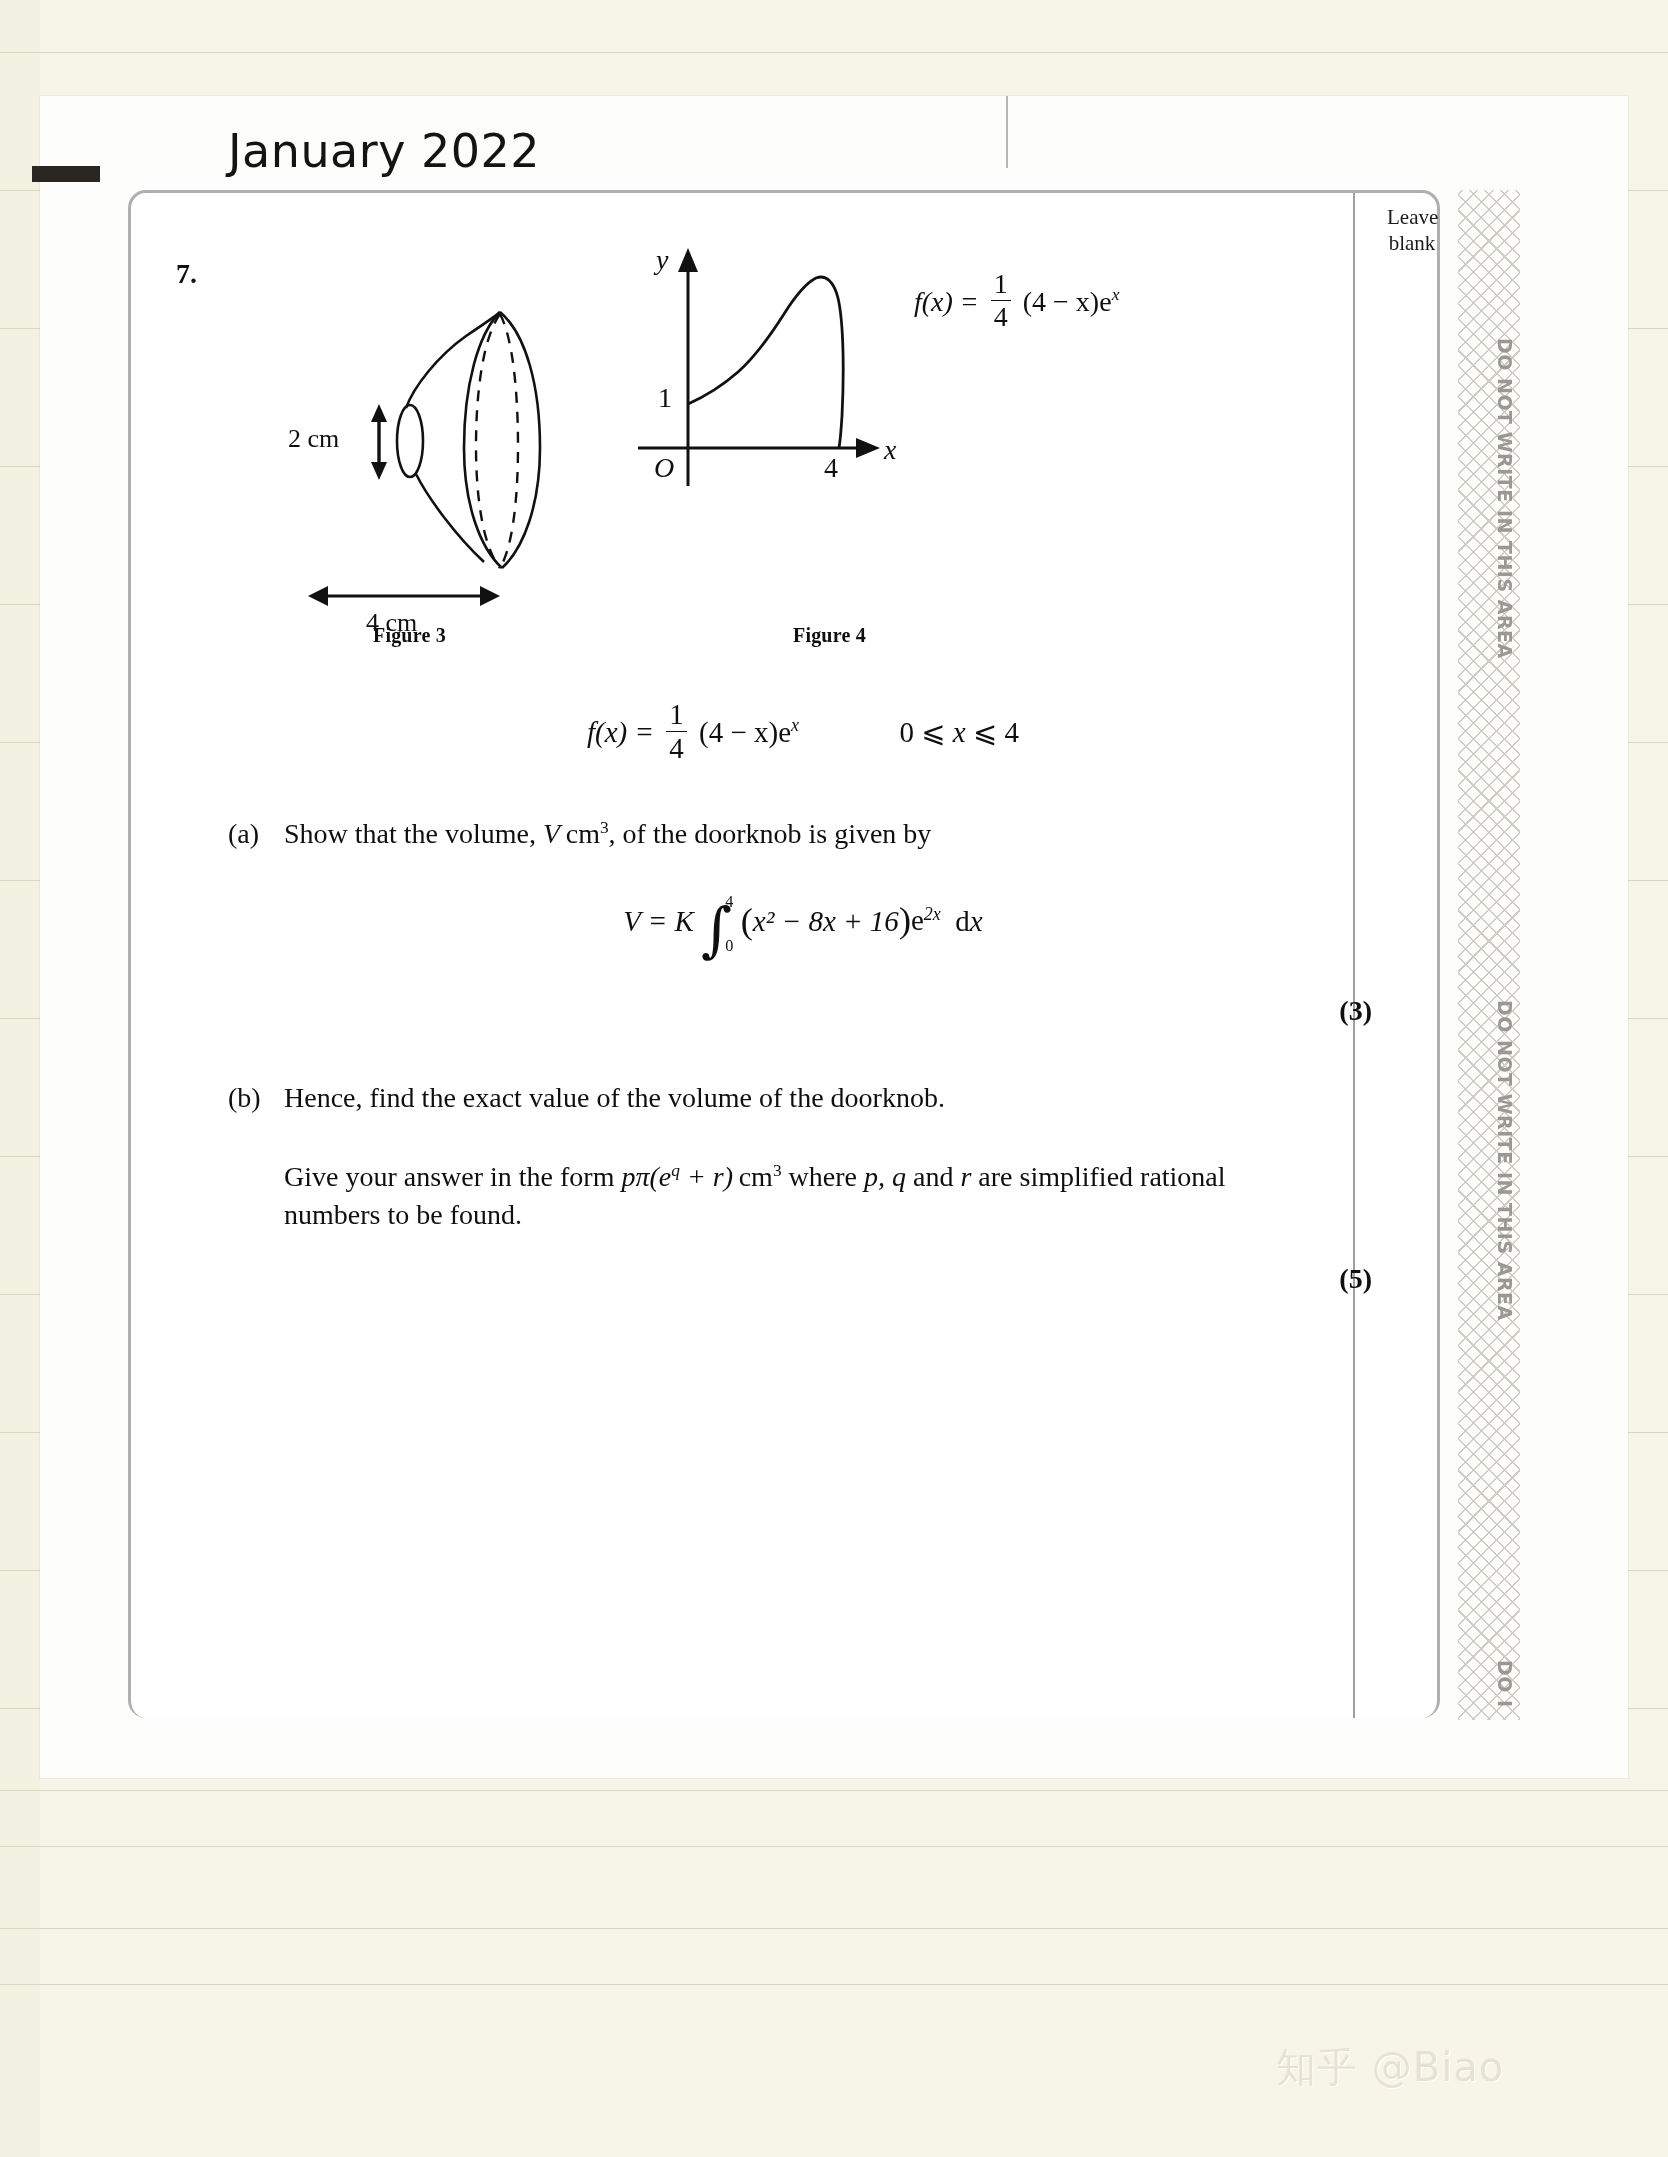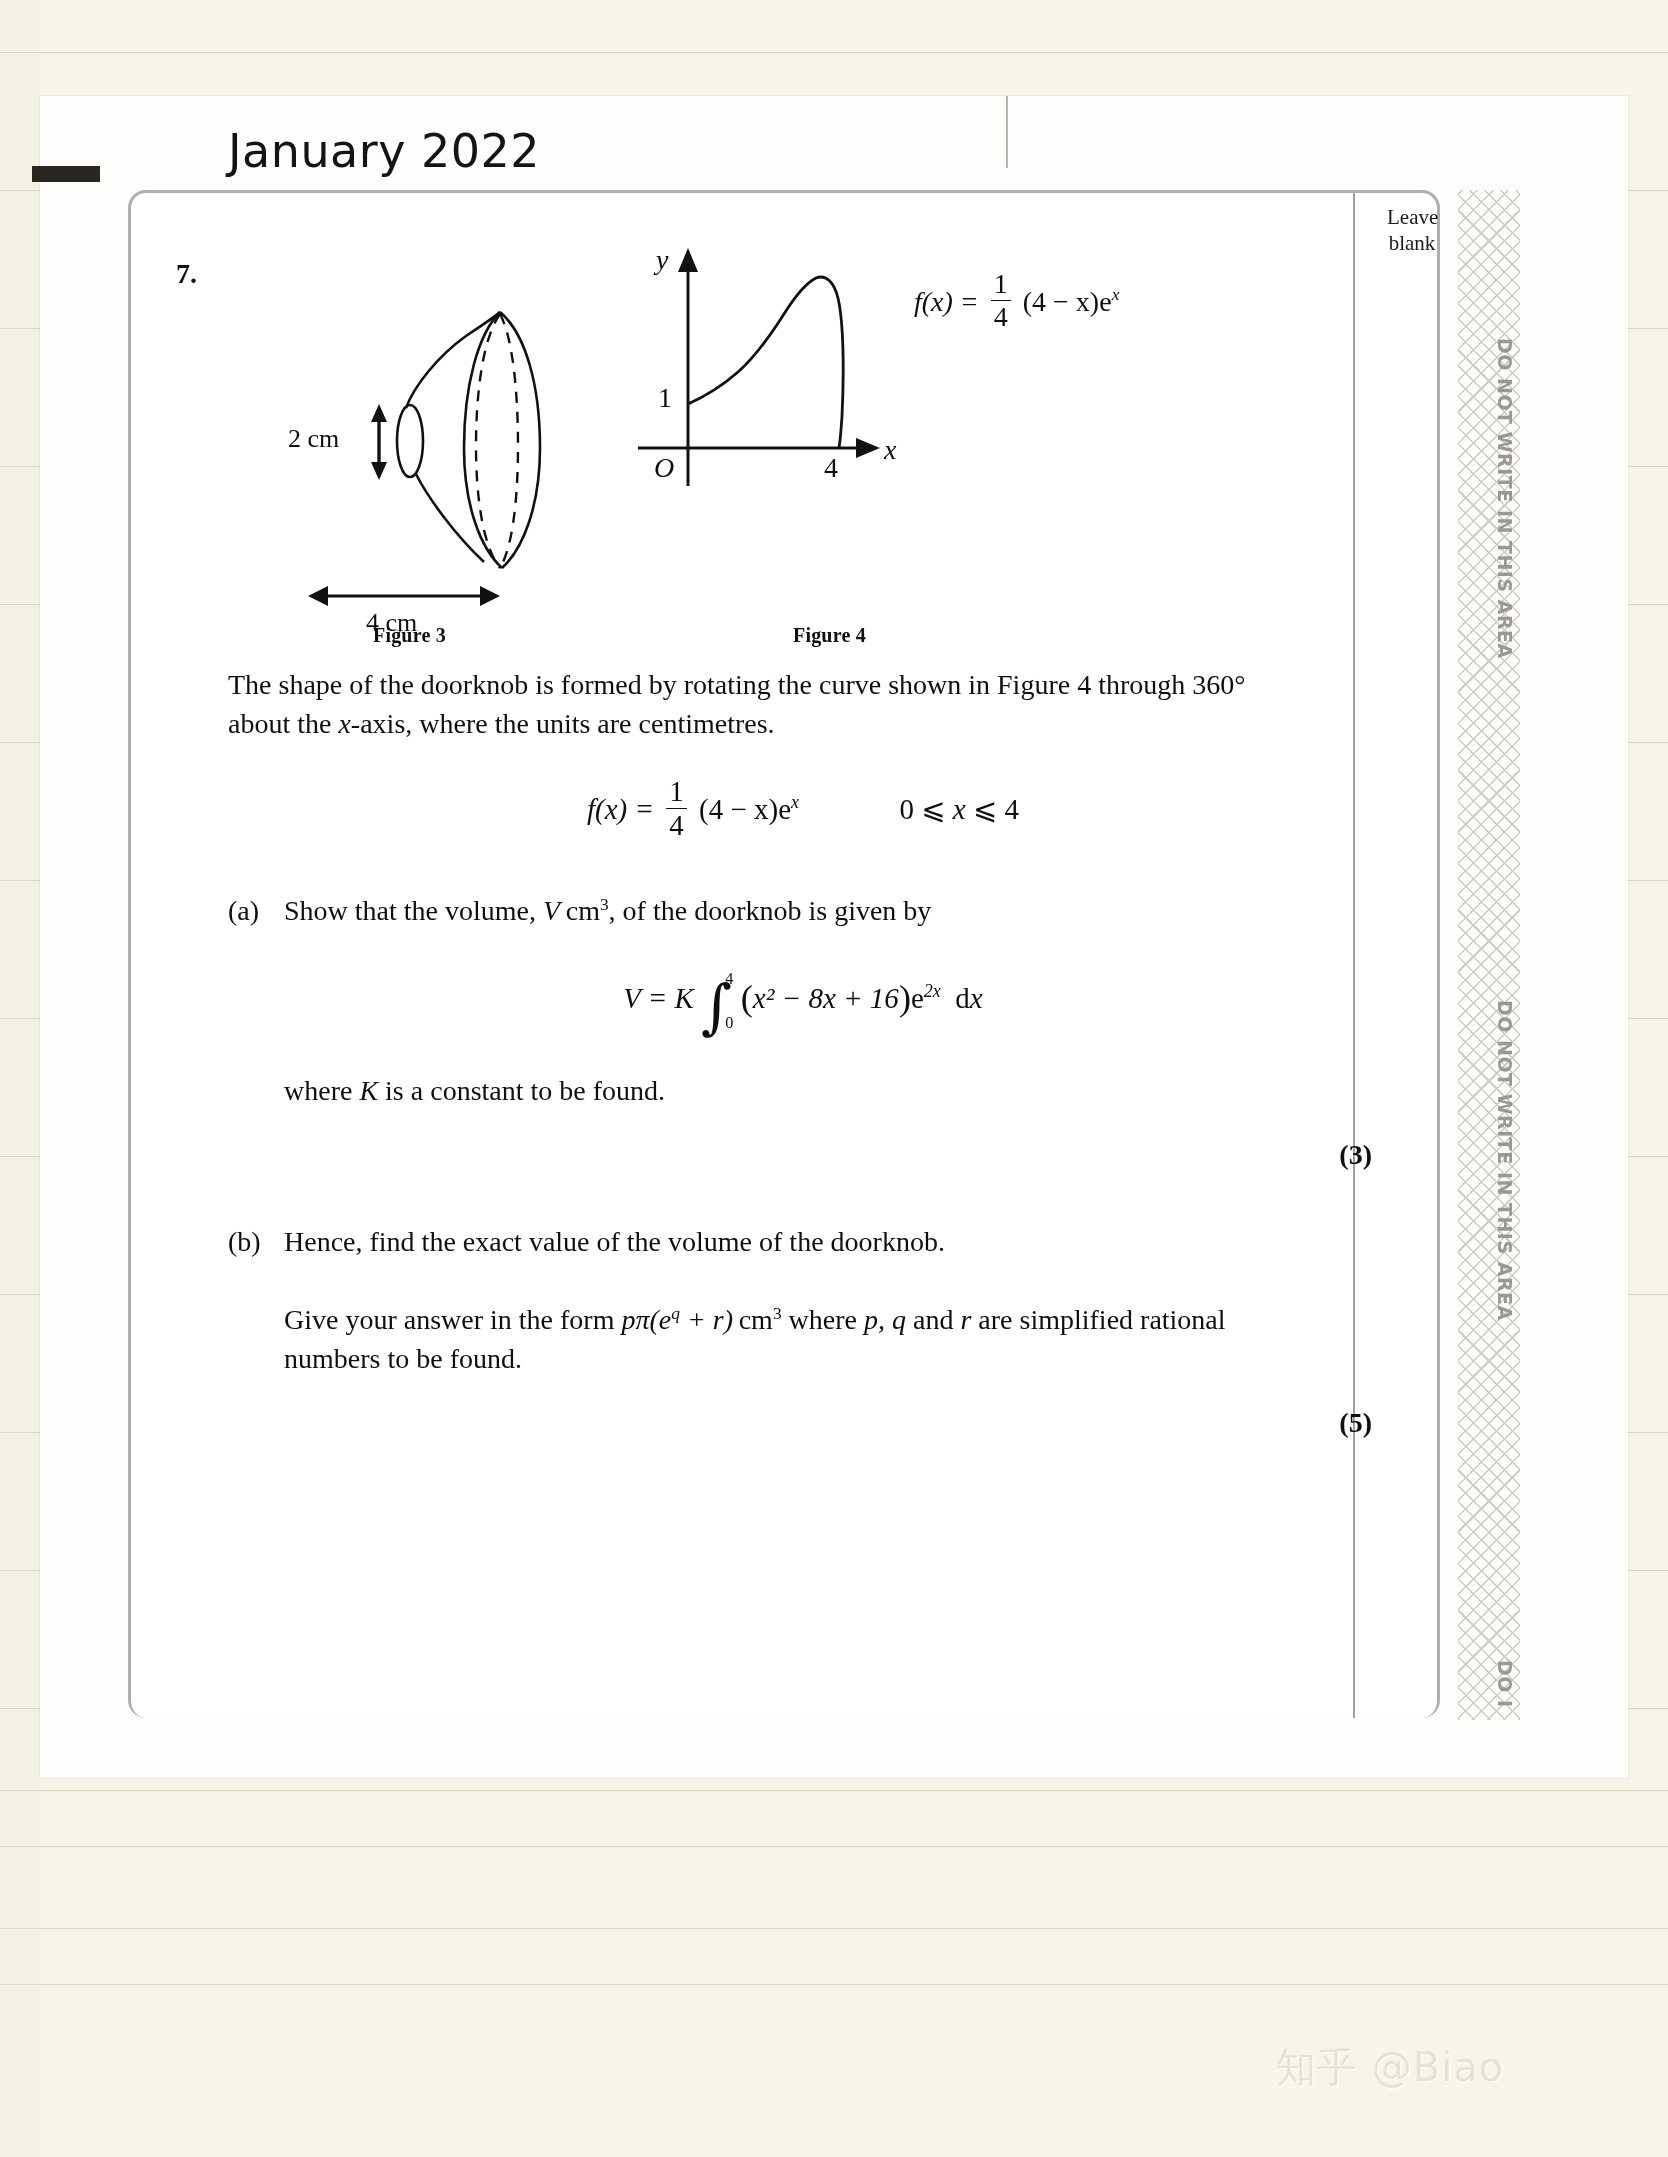--- a/index.html
+++ b/index.html
@@ -230,24 +230,20 @@
         </span>
         <span>(4 − x)e</span><sup class="mi">x</sup>
       </div>
     </div>
 
     <div class="fig-caption cap3">Figure 3</div>
     <div class="fig-caption cap4">Figure 4</div>
   </div>
 
 
-  <p class="para">
-    <span>The shape of the doorknob is formed by rotating the curve shown in Figure 4 through 360°</span><br>
-    <span>about the </span><span class="mi">x</span><span>-axis, where the units are centimetres.</span>
-  </p>
 
 
   <div class="disp">
     <span class="mi">f(x) =</span>
     <span class="frac">
       <span class="num">1</span>
       <span class="bar"></span>
       <span class="den">4</span>
     </span>
     <span>(4 − x)e</span><sup class="mi">x</sup>
@@ -268,23 +264,20 @@
     </span>
   </div>
 
   <div class="disp" style="margin-top:46px;margin-bottom:46px;">
     <span class="mi">V = K</span>
     <span class="intsign">∫</span><span class="lim"><span class="up">4</span><span class="dn">0</span></span>
     <span style="font-size:1.25em;vertical-align:-0.06em;">(</span><span class="mi">x² − 8x + 16</span><span><span style="font-size:1.25em;vertical-align:-0.06em;">)</span>e</span><sup class="mi">2x</sup>
     <span>&nbsp;d<span class="mi">x</span></span>
   </div>
 
-  <div class="indent">
-    <span>where </span><span class="mi">K</span><span> is a constant to be found.</span>
-  </div>
   <div class="marks" style="margin-top:28px;">(3)</div>
 
   <div class="part" style="margin-top:52px;">
     <span class="lbl">(b)</span>
     <span class="txt">Hence, find the exact value of the volume of the doorknob.</span>
   </div>
 
   <div class="indent" style="margin-top:40px;">
     <span>Give your answer in the form  </span><span class="mi">pπ(e</span><sup class="mi">q</sup><span class="mi"> + r)</span> <span>cm</span><sup>3</sup><span> where </span><span class="mi">p, q</span><span> and </span><span class="mi">r</span><span> are simplified rational</span><br>
     <span>numbers to be found.</span>

